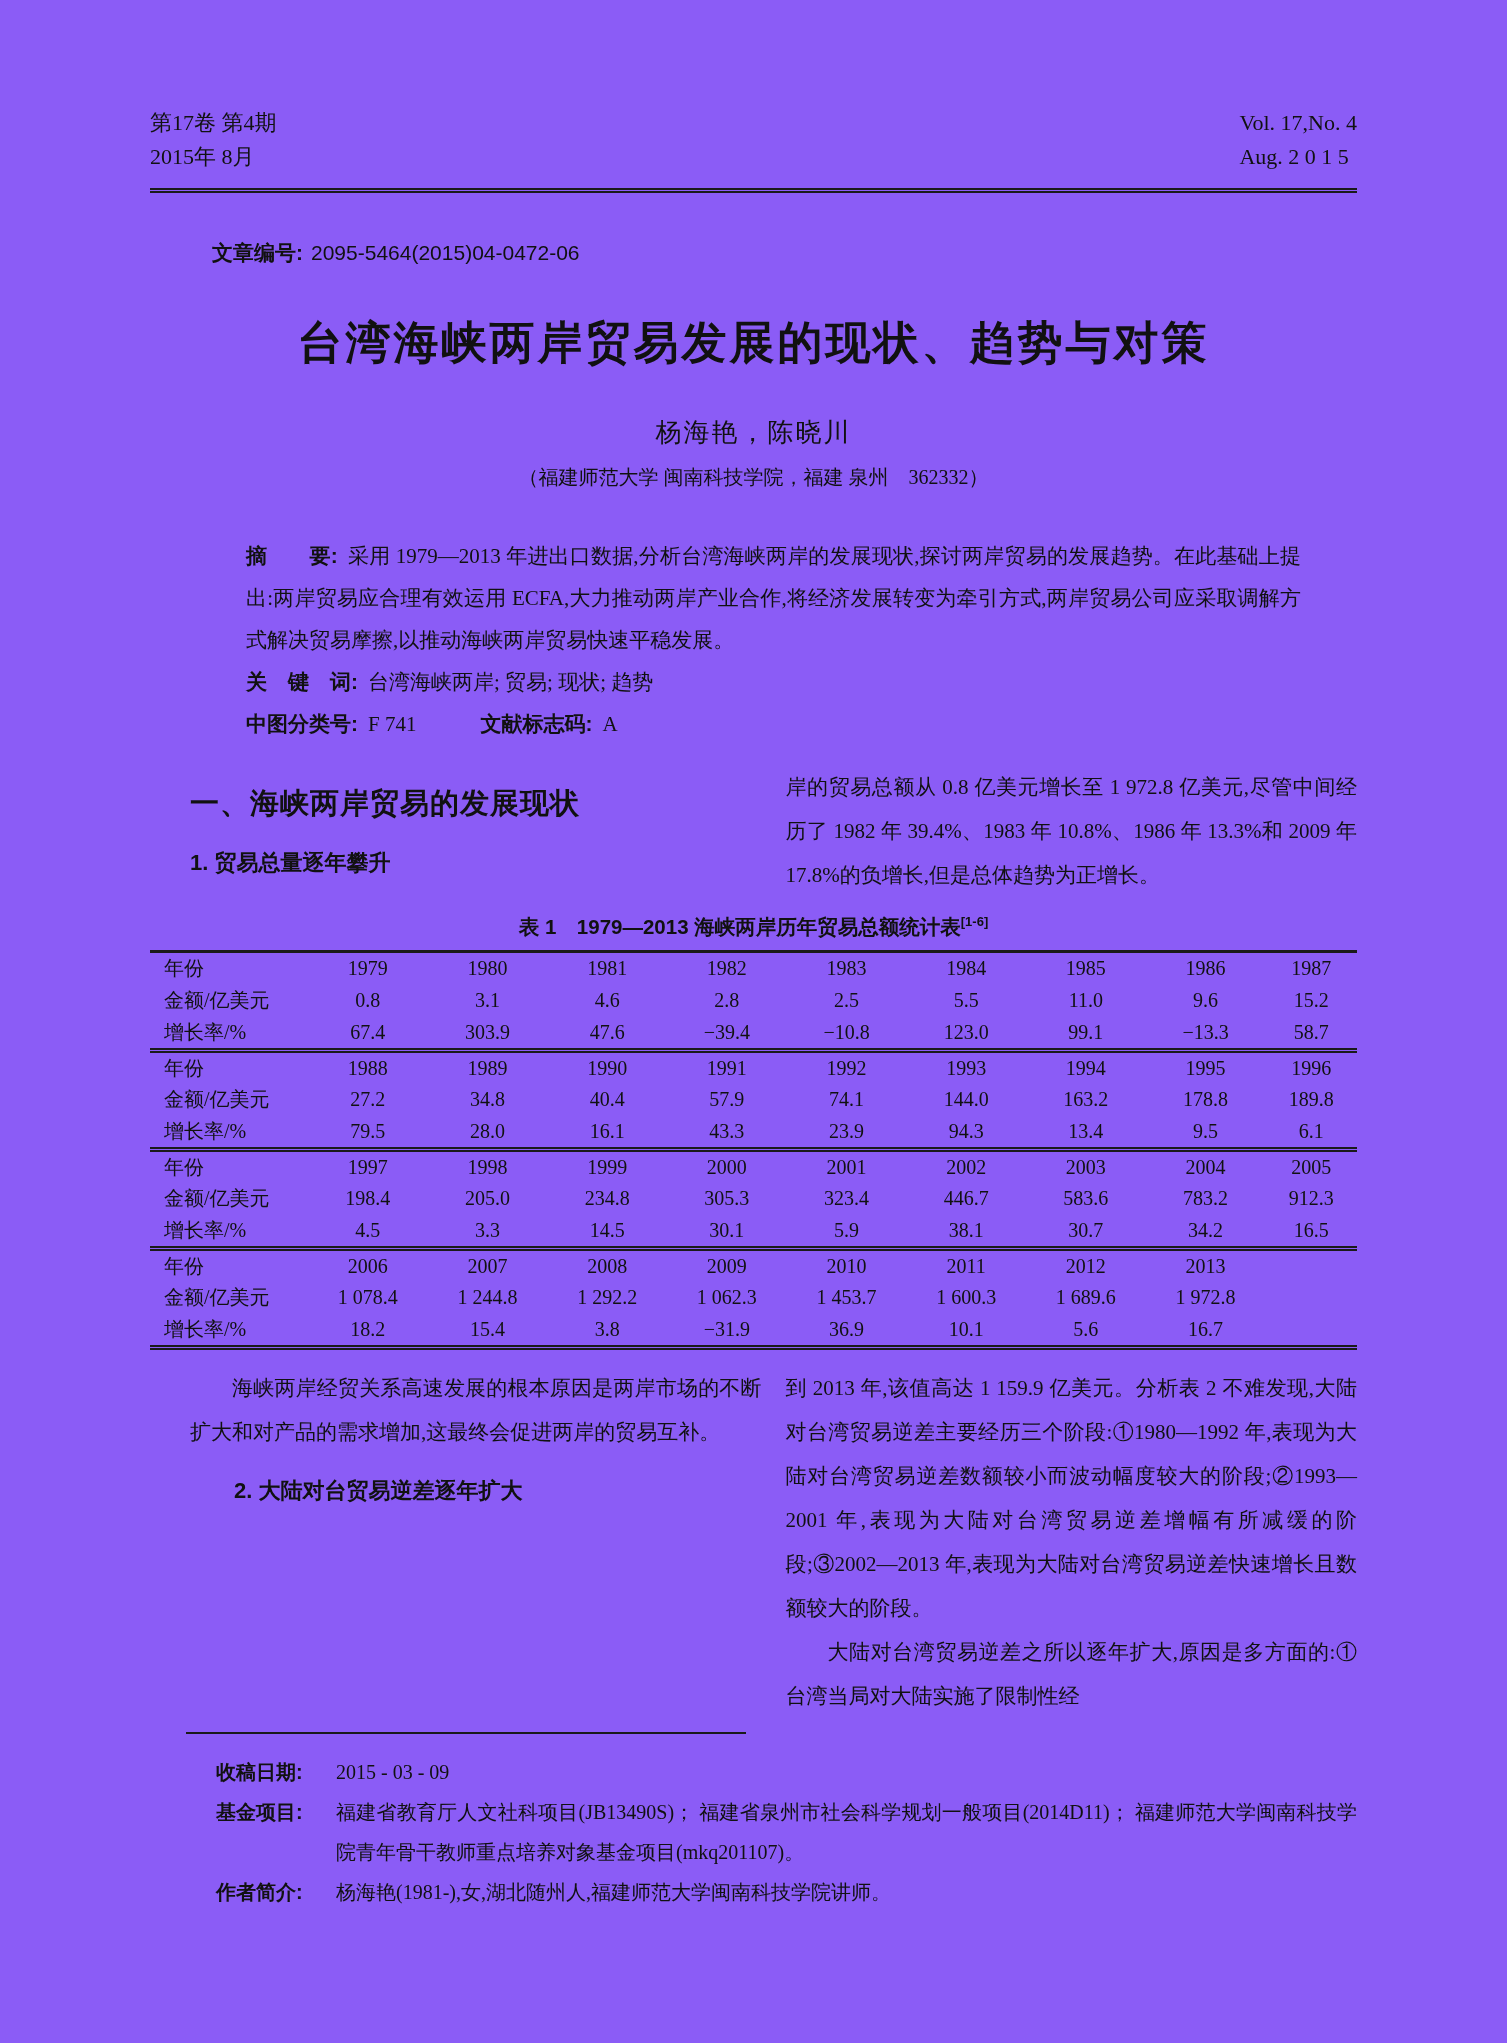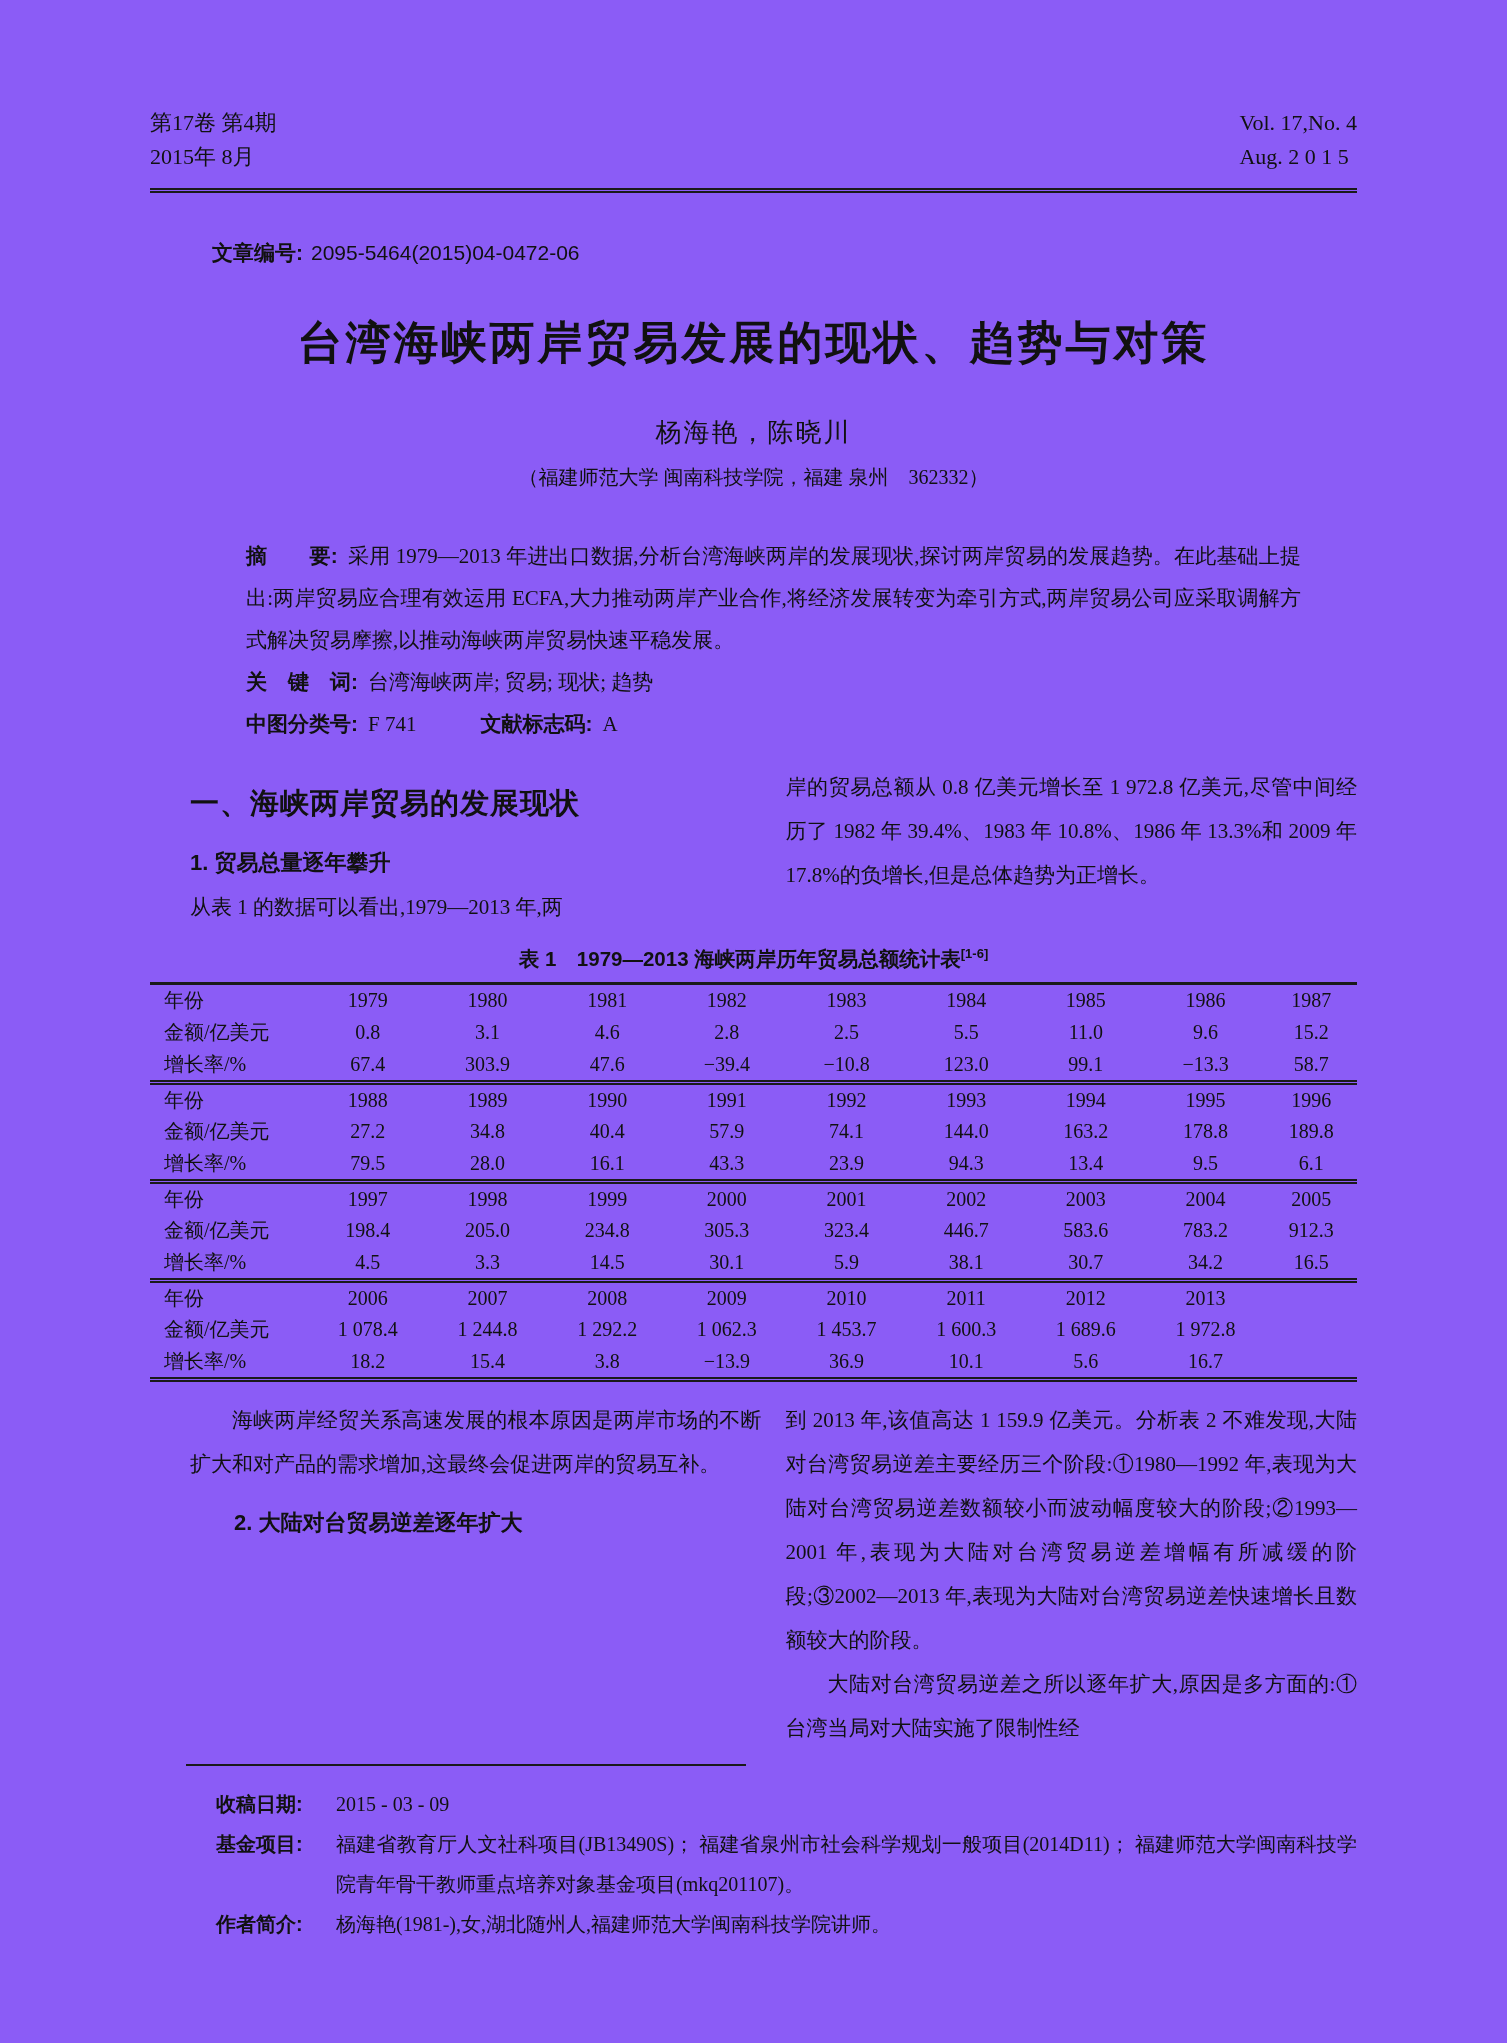--- a/index.html
+++ b/index.html
@@ -85,21 +85,20 @@
   <div class="absblock">
     <p><span class="lbl">摘　　要:</span><span>采用 1979—2013 年进出口数据,分析台湾海峡两岸的发展现状,探讨两岸贸易的发展趋势。在此基础上提出:两岸贸易应合理有效运用 ECFA,大力推动两岸产业合作,将经济发展转变为牵引方式,两岸贸易公司应采取调解方式解决贸易摩擦,以推动海峡两岸贸易快速平稳发展。</span></p>
     <p class="kwline"><span class="lbl">关　键　词:</span><span>台湾海峡两岸; 贸易; 现状; 趋势</span></p>
     <p class="clcline"><span class="lbl">中图分类号:</span><span>F 741</span><span class="lbl2">文献标志码:</span><span>A</span></p>
   </div>
 
   <div class="cols">
     <div class="col">
       <h2 class="sec sans">一、海峡两岸贸易的发展现状</h2>
       <h3 class="sub sans">1. 贸易总量逐年攀升</h3>
-      <p class="cont">从表 1 的数据可以看出,1979—2013 年,两</p>
     </div>
     <div class="col">
       <p class="cont">岸的贸易总额从 0.8 亿美元增长至 1 972.8 亿美元,尽管中间经历了 1982 年 39.4%、1983 年 10.8%、1986 年 13.3%和 2009 年 17.8%的负增长,但是总体趋势为正增长。</p>
     </div>
   </div>
 
   <div class="tcap sans"><span>表 1　1979—2013 海峡两岸历年贸易总额统计表</span><sup>[1-6]</sup></div>
   <table class="tt" id="trade-table">
       <colgroup>
         <col style="width: 158px;">
@@ -250,21 +249,21 @@
           <td>1 600.3</td>
           <td>1 689.6</td>
           <td>1 972.8</td>
           <td></td>
         </tr>
         <tr>
           <td class="rl">增长率/%</td>
           <td>18.2</td>
           <td>15.4</td>
           <td>3.8</td>
-          <td>−13.9</td>
+          <td>−31.9</td>
           <td>36.9</td>
           <td>10.1</td>
           <td>5.6</td>
           <td>16.7</td>
           <td></td>
         </tr>
       </tbody>
     </table>
 
   <div class="cols" style="margin-top:16px;">

